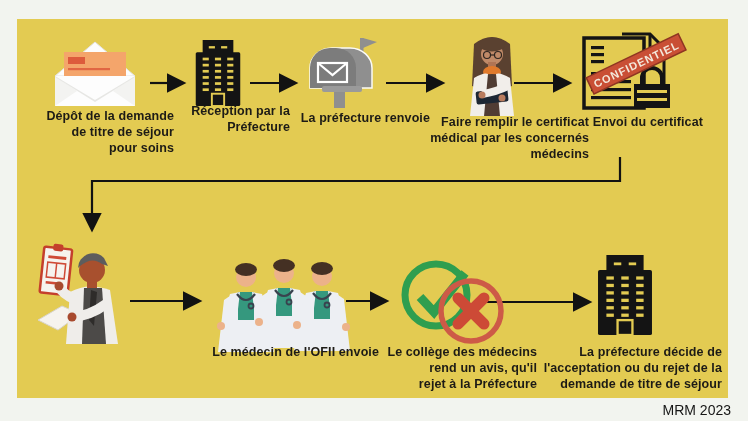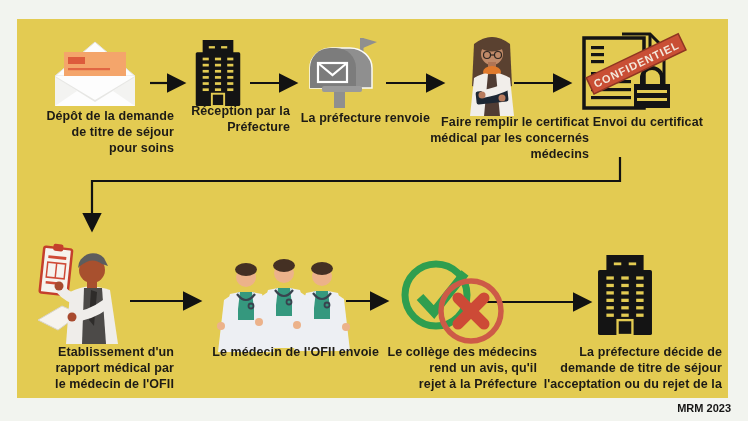--- a/index.html
+++ b/index.html
@@ -4,21 +4,21 @@
 <style>
   html,body{margin:0;padding:0;}
   .stage{position:relative;width:748px;height:421px;background:#f2f4ef;overflow:hidden;
          font-family:"Liberation Sans",sans-serif;}
   .panel{position:absolute;left:17px;top:19px;width:711px;height:379px;background:#e3cb52;}
   .layer{position:absolute;left:0;top:0;width:748px;height:421px;}
   .icon{position:absolute;}
   .icon svg{display:block;overflow:visible;}
   .caption{position:absolute;font-weight:700;font-size:12.5px;line-height:16px;
            text-align:right;color:#1d1b16;letter-spacing:.1px;}
-  .credit{position:absolute;top:402px;right:17px;font-size:11px;font-weight:700;color:#161616;}
+  .credit{position:absolute;top:402px;right:17px;font-size:14px;font-weight:400;color:#161616;}
 </style>
 </head>
 <body>
 
 <div class="stage">
   <div class="panel"></div>
 
   <svg class="layer" viewBox="0 0 748 421">
     <defs>
       <marker id="ah" markerWidth="10" markerHeight="9" refX="7" refY="4.5" orient="auto">
@@ -242,33 +242,28 @@
   </div>
   <div class="caption" style="left:405px;top:114px;width:184px">
     <div>Faire remplir le certificat</div>
     <div>médical par les concernés</div>
     <div>médecins</div>
   </div>
   <div class="caption" style="left:539px;top:114px;width:164px">
     <div>Envoi du certificat</div>
   </div>
 
-  <div class="caption" style="left:10px;top:344px;width:164px">
-    <div>Etablissement d'un</div>
-    <div>rapport médical par</div>
-    <div>le médecin de l'OFII</div>
-  </div>
   <div class="caption" style="left:193px;top:344px;width:186px">
     <div>Le médecin de l'OFII envoie</div>
   </div>
   <div class="caption" style="left:363px;top:344px;width:174px">
     <div>Le collège des médecins</div>
     <div>rend un avis, qu'il</div>
     <div>rejet à la Préfecture</div>
   </div>
   <div class="caption" style="left:528px;top:344px;width:194px">
     <div>La préfecture décide de</div>
+    <div>l'acceptation ou du rejet de la</div>
     <div>demande de titre de séjour</div>
-    <div>l'acceptation ou du rejet de la</div>
   </div>
 
   <div class="credit">MRM 2023</div>
 </div>
 
 </body></html>

